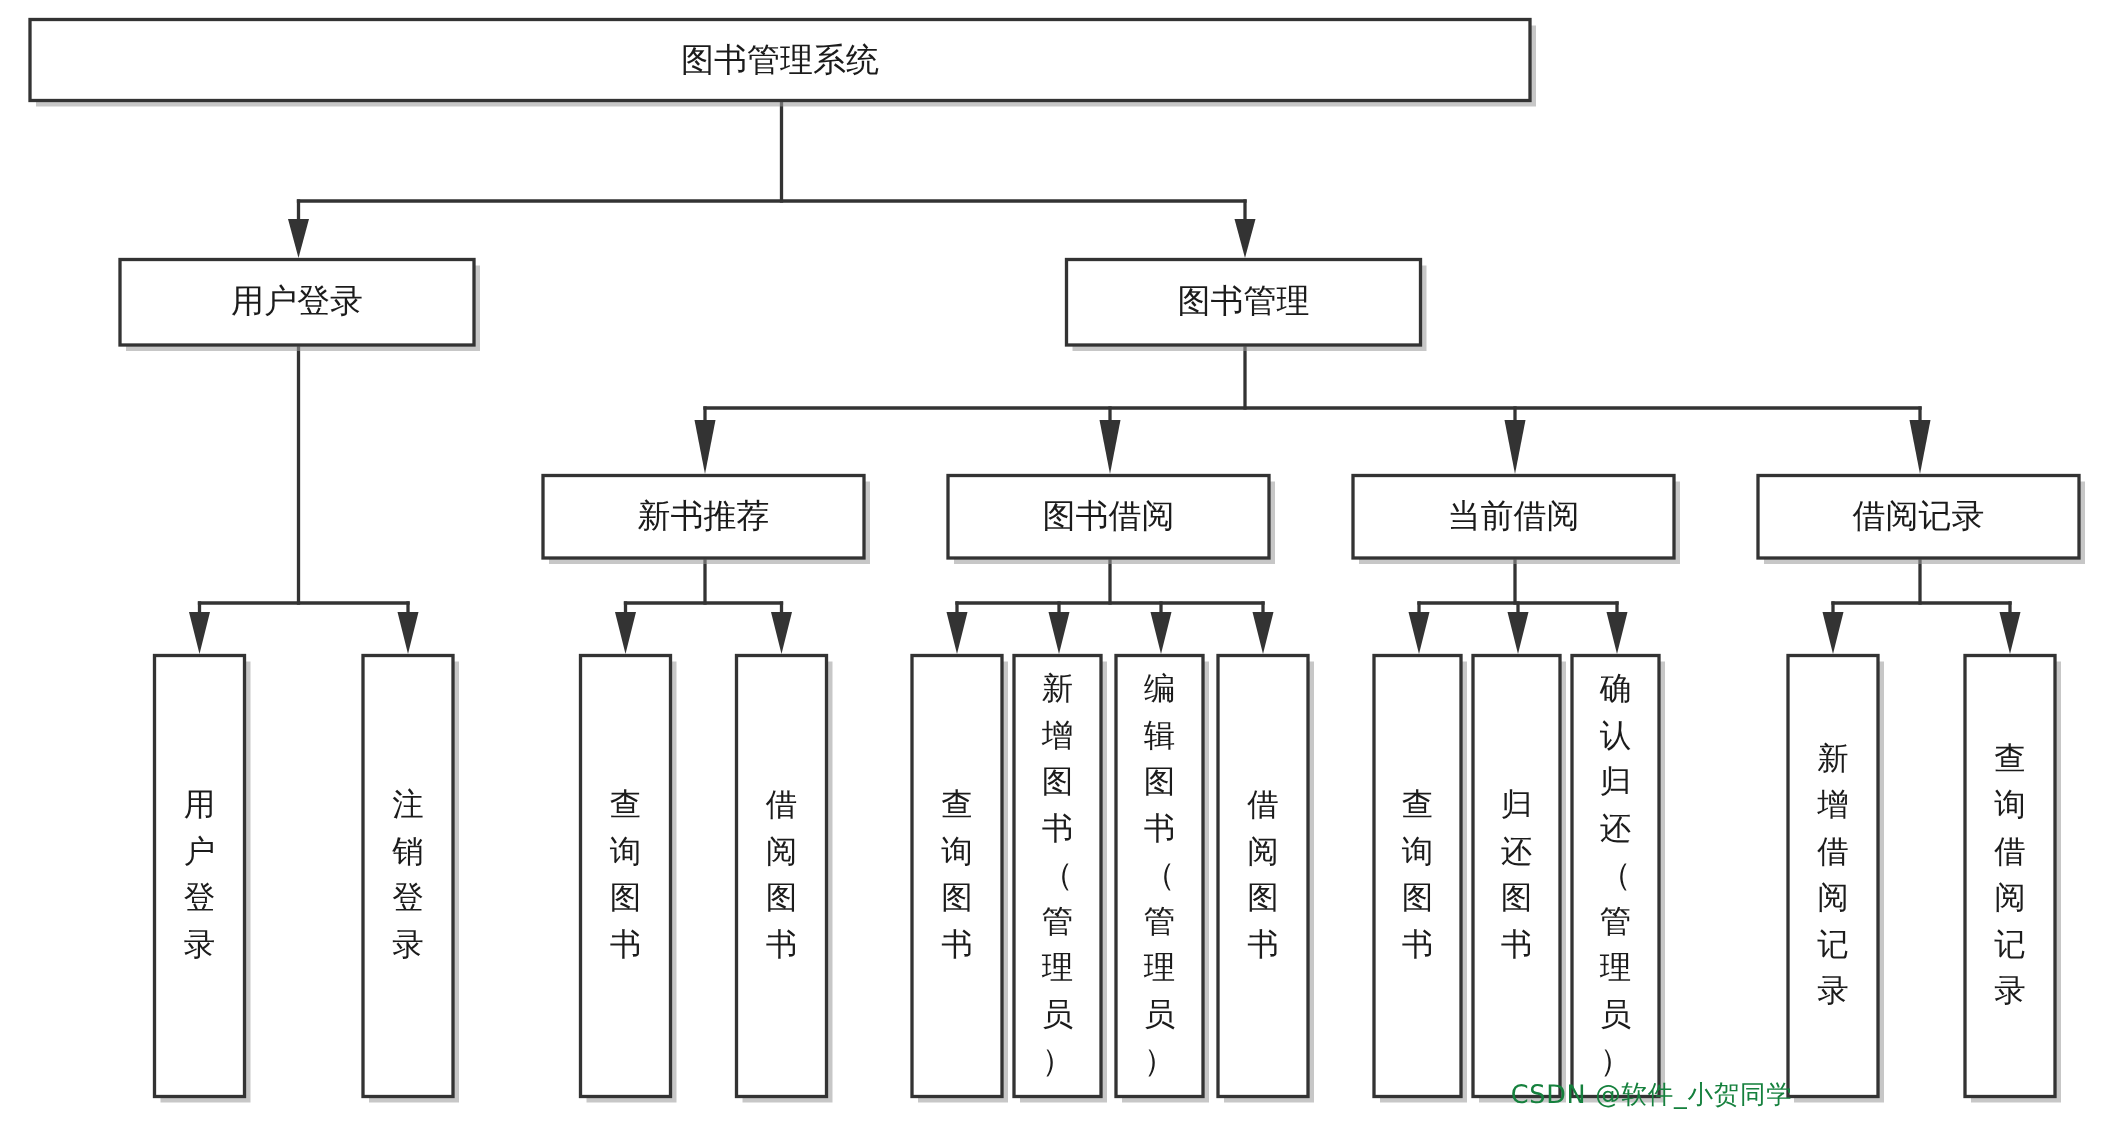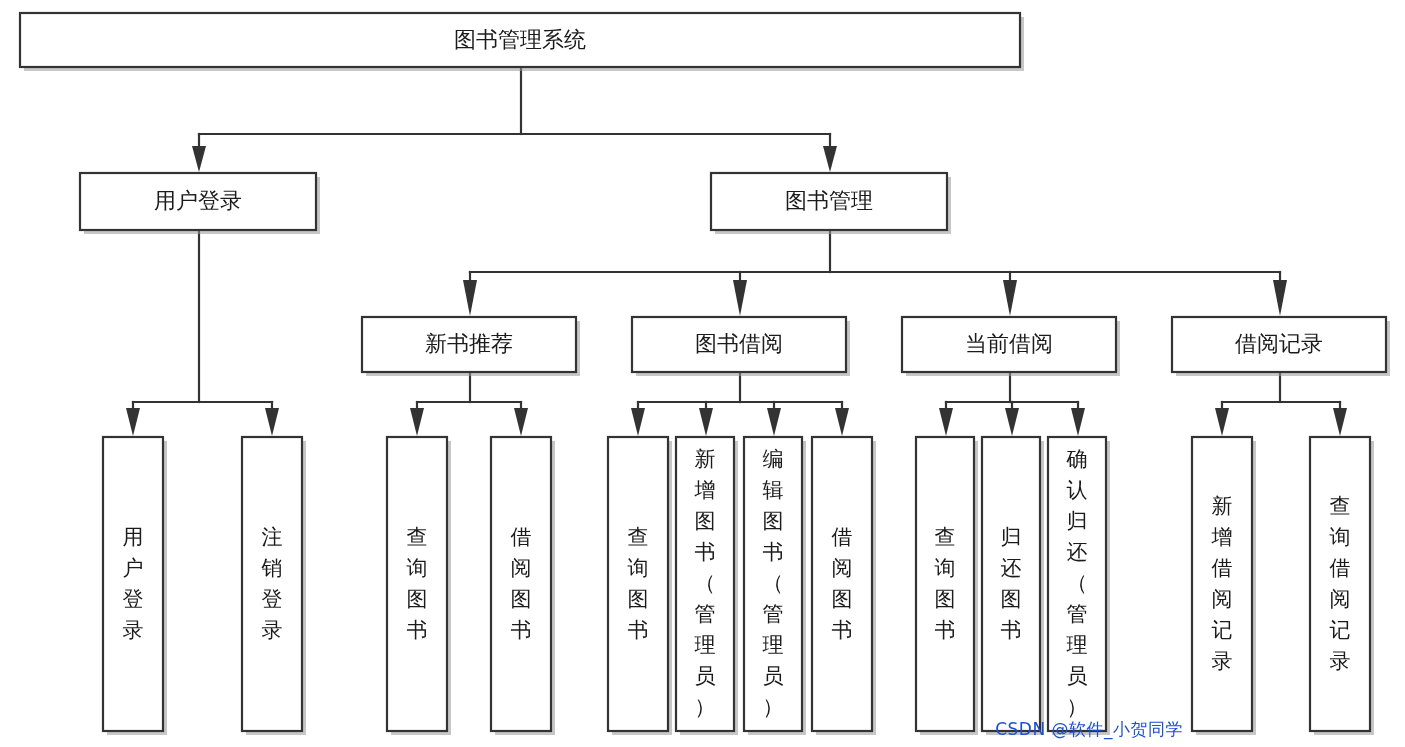--- a/index.html
+++ b/index.html
@@ -11,20 +11,21 @@
     width: 1405px;
     height: 747px;
     font-family: "DejaVu Sans", "Liberation Sans", sans-serif;
     overflow: hidden;
   }
   #diagram-root {
     position: relative;
     width: 1195px;
     height: 747px;
     background: #ffffff;
+    padding-left: 12px;
   }
   svg#flowchart {
     position: absolute;
     top: 0;
     left: 0;
     width: 1405px;
     height: 747px;
     display: block;
   }
   .node-rect {
@@ -57,21 +58,21 @@
   }
   text.node-label.vert {
     font-size: 21px;
   }
   .watermark {
     position: absolute;
     right: 12px;
     bottom: 6px;
     font-family: "DejaVu Sans", "Liberation Sans", sans-serif;
     font-size: 17px;
-    color: #1d4ed8;
+    color: #15803d;
     white-space: nowrap;
     letter-spacing: 0.5px;
     user-select: none;
   }
 </style>
 </head>
 <body>
 
 <div id="diagram-root">
 

